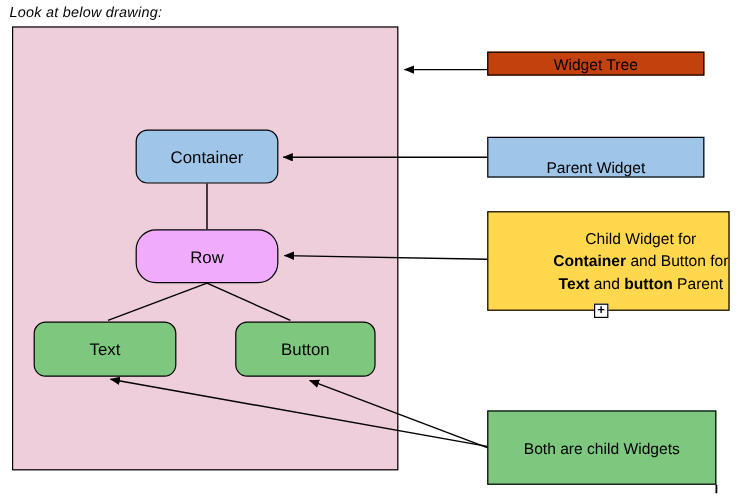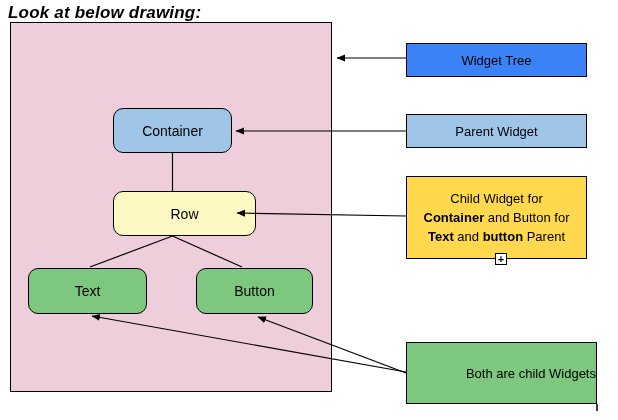--- a/index.html
+++ b/index.html
@@ -7,22 +7,22 @@
     position: relative;
     width: 618px;
     height: 420px;
     background: #ffffff;
     font-family: "Liberation Sans", sans-serif;
     overflow: hidden;
   }
   .title {
     position: absolute;
     left: 8px; top: 3px;
-    font-size: 17px;
-    font-weight: bold;
+    font-size: 12px;
+    font-weight: normal;
     font-style: italic;
     color: #000000;
     letter-spacing: 0.2px;
   }
   .big-rect {
     position: absolute;
     left: 10px; top: 22px;
     width: 322px; height: 370px;
     background: #efcedb;
     border: 1.5px solid #000000;
@@ -33,38 +33,38 @@
     box-sizing: border-box;
     border: 1.4px solid #000000;
     border-radius: 10px;
     display: flex;
     align-items: center;
     justify-content: center;
     font-size: 14px;
     color: #000000;
   }
   .node-container { left: 113px; top: 108px; width: 119px; height: 45px; background: #9fc5e8; }
-  .node-row       { left: 113px; top: 191px; width: 143px; height: 45px; background: #fef9c3; }
+  .node-row       { left: 113px; top: 191px; width: 119px; height: 45px; background: #f0abfc; border-radius: 17px; }
   .node-text      { left: 28px;  top: 268px; width: 119px; height: 46px; background: #7dc87e; }
   .node-button    { left: 196px; top: 268px; width: 117px; height: 46px; background: #7dc87e; }
   .callout {
     position: absolute;
     box-sizing: border-box;
     border: 1.4px solid #000000;
     display: flex;
     align-items: center;
     justify-content: center;
     text-align: center;
     font-size: 13px;
     color: #000000;
   }
-  .callout-widget-tree   { left: 406px; top: 43px;  width: 181px; height: 34px; background: #3b82f6; }
-  .callout-parent-widget { left: 406px; top: 114px; width: 181px; height: 34px; background: #9fc5e8; }
-  .callout-child-widget  { left: 406px; top: 176px; width: 181px; height: 83px; background: #ffd84d; line-height: 19px; }
-  .callout-both-children { left: 406px; top: 342px; width: 191px; height: 62px; background: #7dc87e; justify-content: flex-end; }
+  .callout-widget-tree   { left: 406px; top: 43px;  width: 181px; height: 20px; background: #c2410c; }
+  .callout-parent-widget { left: 406px; top: 114px; width: 181px; height: 34px; background: #9fc5e8; align-items: flex-end; }
+  .callout-child-widget  { left: 406px; top: 176px; width: 202px; height: 83px; background: #ffd84d; line-height: 19px; justify-content: flex-end; }
+  .callout-both-children { left: 406px; top: 342px; width: 191px; height: 62px; background: #7dc87e; }
   .plus-handle {
     position: absolute;
     left: 495px; top: 253px;
     width: 12px; height: 12px;
     box-sizing: border-box;
     background: #ffffff;
     border: 1.5px solid #000000;
     display: flex;
     align-items: center;
     justify-content: center;

